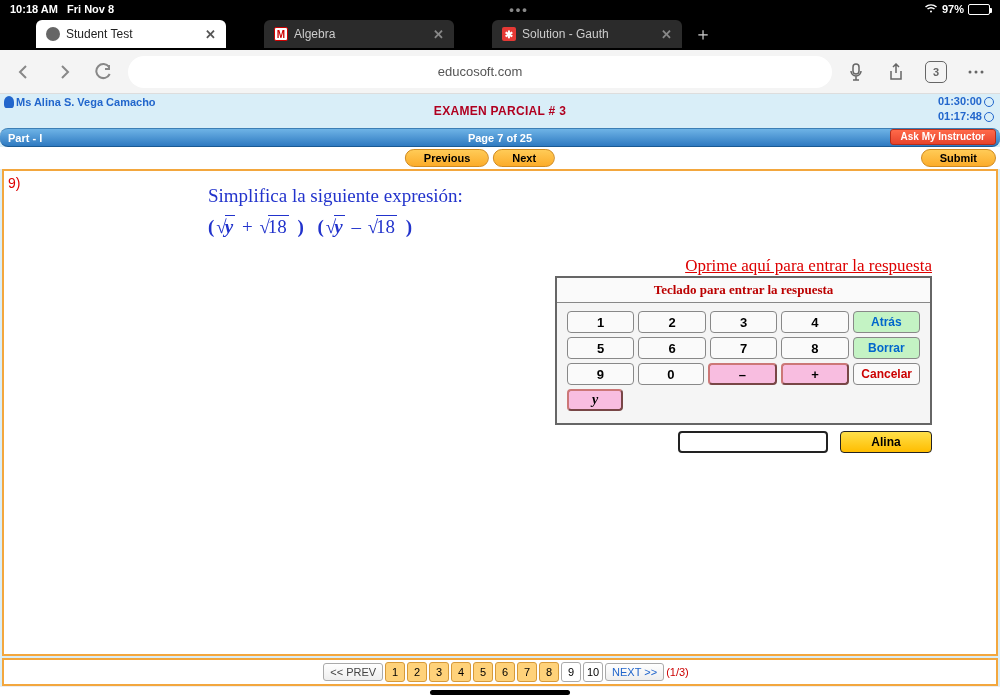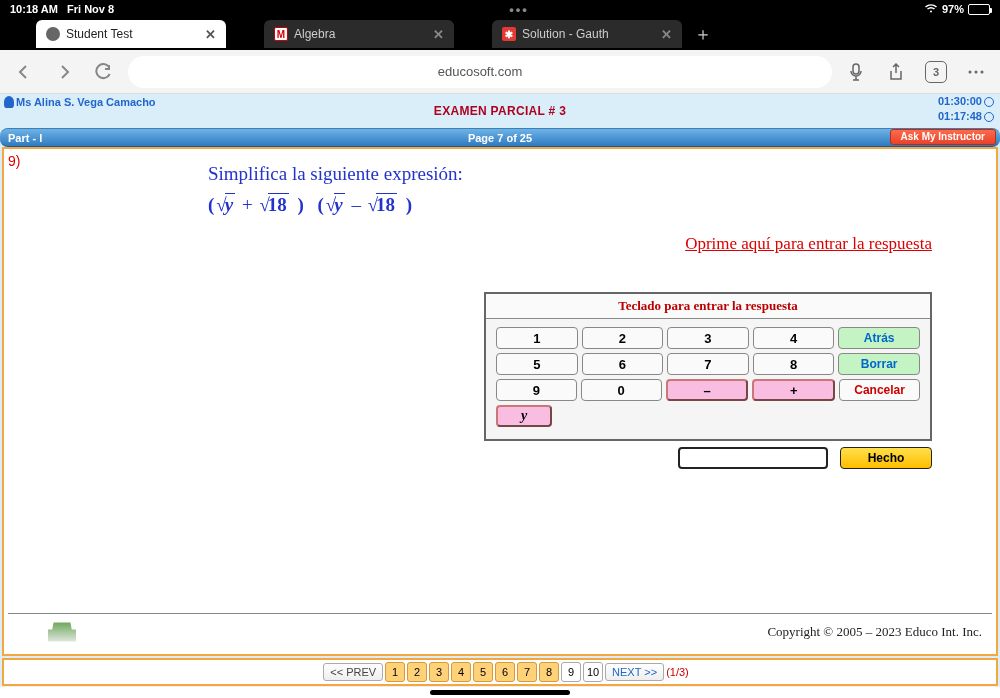--- a/index.html
+++ b/index.html
@@ -60,25 +60,25 @@
   
   .question-wrap { flex: 1; background: #fff; border: 2px solid #f3a73e; margin: 0 2px; padding: 4px; position: relative; display: flex; flex-direction: column; overflow: hidden; }
   .qnum { color: #d00; font-size: 14px; position: absolute; top: 4px; left: 4px; }
   .question-body { padding: 10px 40px 0 200px; }
   .question-prompt { color: #2233cc; font-size: 19px; font-family: 'Times New Roman', serif; margin-bottom: 8px; }
   .math-expr { font-family: 'Times New Roman', serif; font-size: 19px; color: #2233cc; display: flex; align-items: baseline; gap: 2px; }
   .math-expr .paren { font-weight: bold; }
   .sqrt { position: relative; display: inline-flex; align-items: baseline; }
   .sqrt .radical { font-size: 19px; }
   .sqrt .radicand { border-top: 1.5px solid #2233cc; padding: 0 2px 0 0; margin-left: -2px; font-style: italic; font-weight: bold; }
-  .sqrt .radicand.num { font-style: normal; font-weight: bold; }
+  .sqrt .radicand.num { font-style: normal; font-weight: normal; }
   .answer-link { color: #d00; text-decoration: underline; font-size: 17px; font-family: 'Times New Roman', serif; margin-top: 18px; text-align: right; padding-right: 60px; cursor: pointer; }
 
   
-  .keypad-block { margin-top: 38px; margin-left: auto; margin-right: 60px; width: 448px; }
+  .keypad-block { margin-left: auto; margin-right: 60px; width: 377px; }
   .keypad { border: 2px solid #666; background: #f5f5f5; }
   .keypad-title { text-align: center; color: #b00; font-weight: bold; font-size: 13px; font-family: 'Times New Roman', serif; padding: 4px; border-bottom: 1px solid #888; background: #fafafa; }
   .keypad-grid { padding: 8px 10px; }
   .keypad-row { display: flex; gap: 4px; margin-bottom: 4px; }
   .key { border: 1px solid #888; background: #fafafa; border-radius: 4px; height: 22px; display: flex; align-items: center; justify-content: center; font-size: 13px; font-weight: bold; cursor: pointer; flex: 1; min-width: 56px; }
   .key.op { background: #f8bde0; border: 2px outset #c77; }
   .key.action { color: #0066cc; font-size: 12px; }
   .key.action-green { background: #c4f3c4; }
   .key.action-red { color: #c00; }
   .key.var { background: #f8bde0; border: 2px outset #c77; font-style: italic; font-family: 'Times New Roman', serif; font-size: 14px; width: 56px; flex: 0 0 auto; }
@@ -197,20 +197,27 @@
       <div><span>01:17:48</span><span class="clock-icon"></span></div>
     </div>
   </div>
 
   <div class="part-bar">
     <span class="part-label">Part - I</span>
     <span class="part-center">Page 7 of 25</span>
     <span class="ask-btn">Ask My Instructor</span>
   </div>
 
+  <div class="navbar2">
+    <div class="nav2-center">
+      <span class="pill-btn">Previous</span>
+      <span class="pill-btn">Next</span>
+    </div>
+    <span class="pill-btn submit-btn">Submit</span>
+  </div>
 
   <div class="question-wrap">
     <div class="qnum">9)</div>
 
     <div class="question-body">
       <div class="question-prompt">Simplifica la siguiente expresión:</div>
       <div class="math-expr">
         <span class="paren">(</span>
         <span class="sqrt">
             <span class="radical">√</span>
@@ -266,28 +273,24 @@
             <div class="key op">+</div>
             <div class="key action action-red">Cancelar</div>
           </div>
           <div class="keypad-row">
             <div class="key var">y</div>
           </div>
         </div>
       </div>
       <div class="hecho-row">
         <div class="answer-input"></div>
-        <div class="hecho-btn">Hecho</div>
+        <div class="hecho-btn">Alina</div>
       </div>
     </div>
 
-    <div class="qfooter">
-      <div class="print-icon"></div>
-      <div class="copyright">Copyright © 2005 – 2023 Educo Int. Inc.</div>
-    </div>
   </div>
 
   <div class="pagination">
     <span class="page-btn">&lt;&lt; PREV</span>
     <span class="page-num">1</span>
     <span class="page-num">2</span>
     <span class="page-num">3</span>
     <span class="page-num">4</span>
     <span class="page-num">5</span>
     <span class="page-num">6</span>

